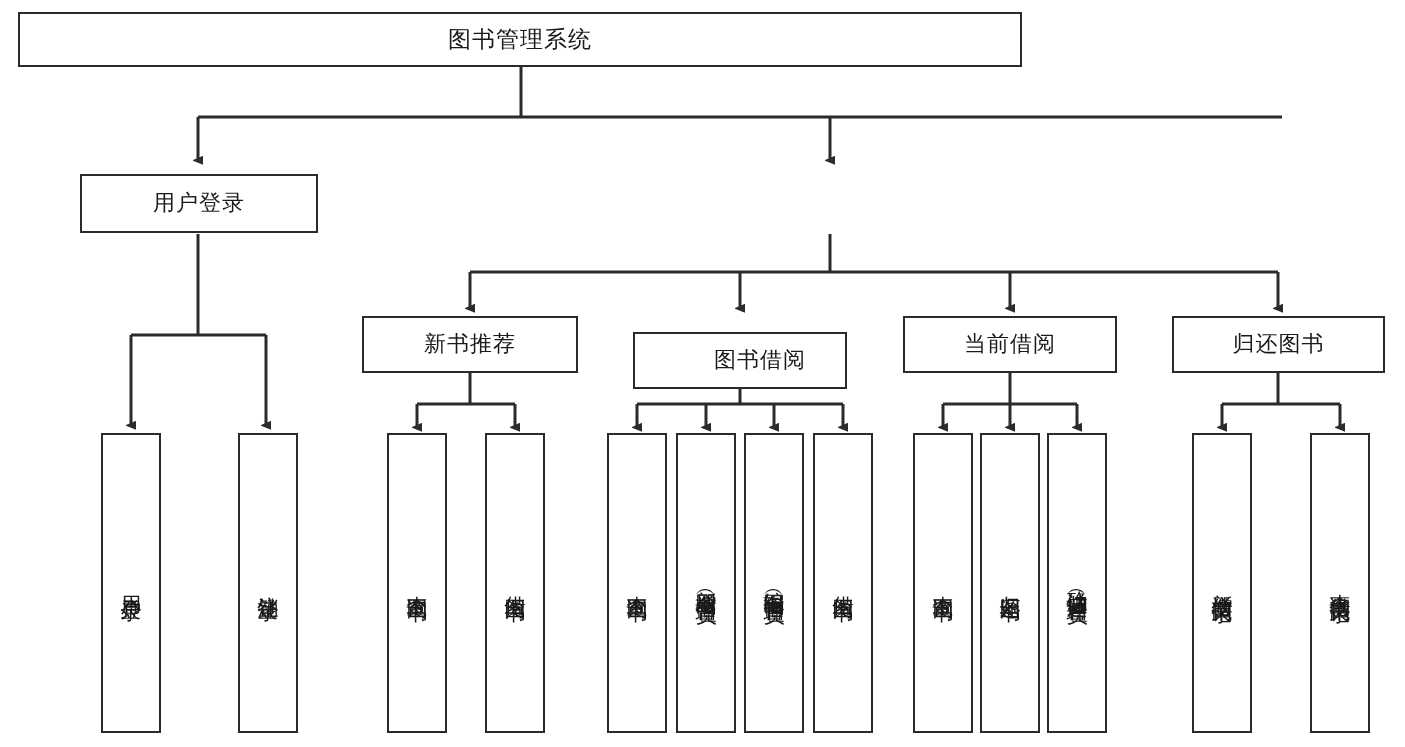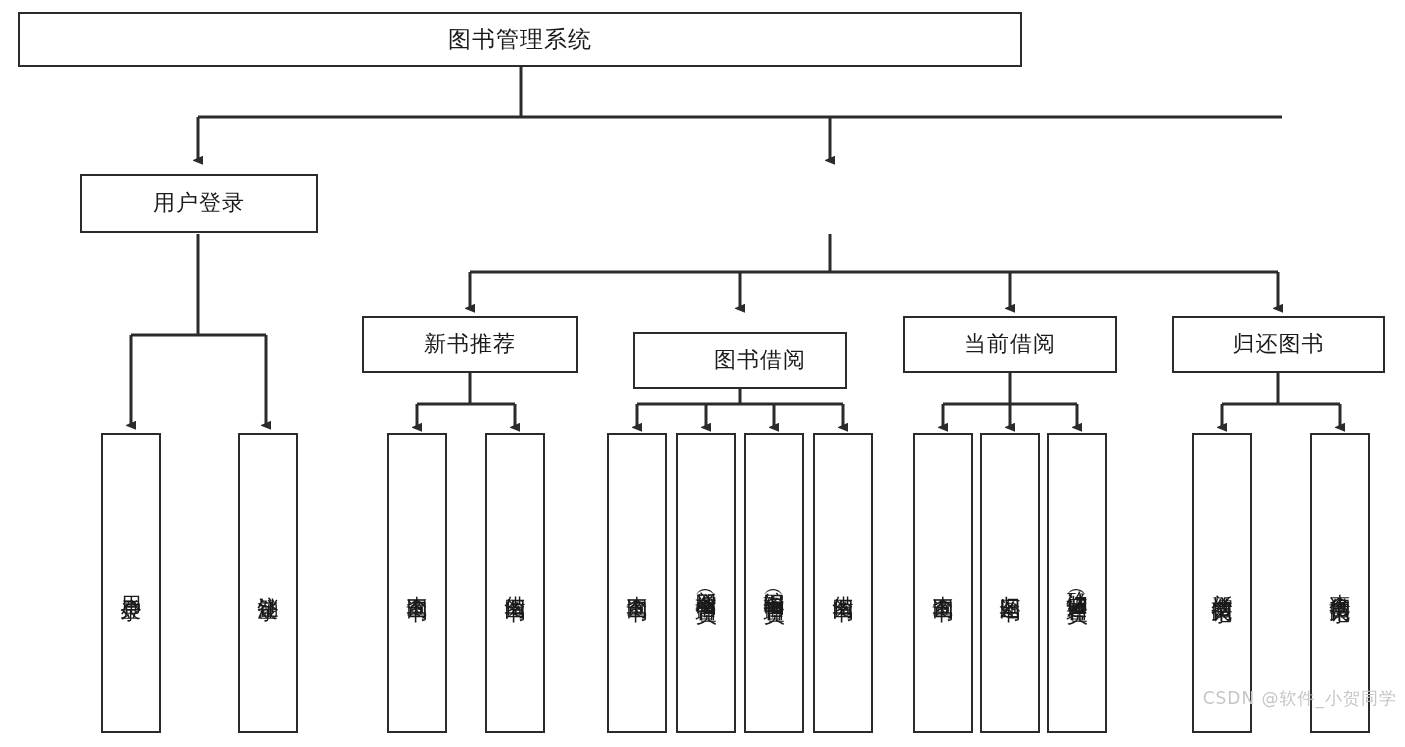--- a/index.html
+++ b/index.html
@@ -166,14 +166,13 @@
     <span class="vlabel">确认归还（管理员）</span>
   </div>
 
   <div class="node vert" style="left:1192px;top:433px;width:60px;height:300px;">
     <span class="vlabel">新增借阅记录</span>
   </div>
   <div class="node vert" style="left:1310px;top:433px;width:60px;height:300px;">
     <span class="vlabel">查询借阅记录</span>
   </div>
 
-  <div class="watermark">CSDN @软件_小贺同学</div>
 </div>
 
 </body></html>

